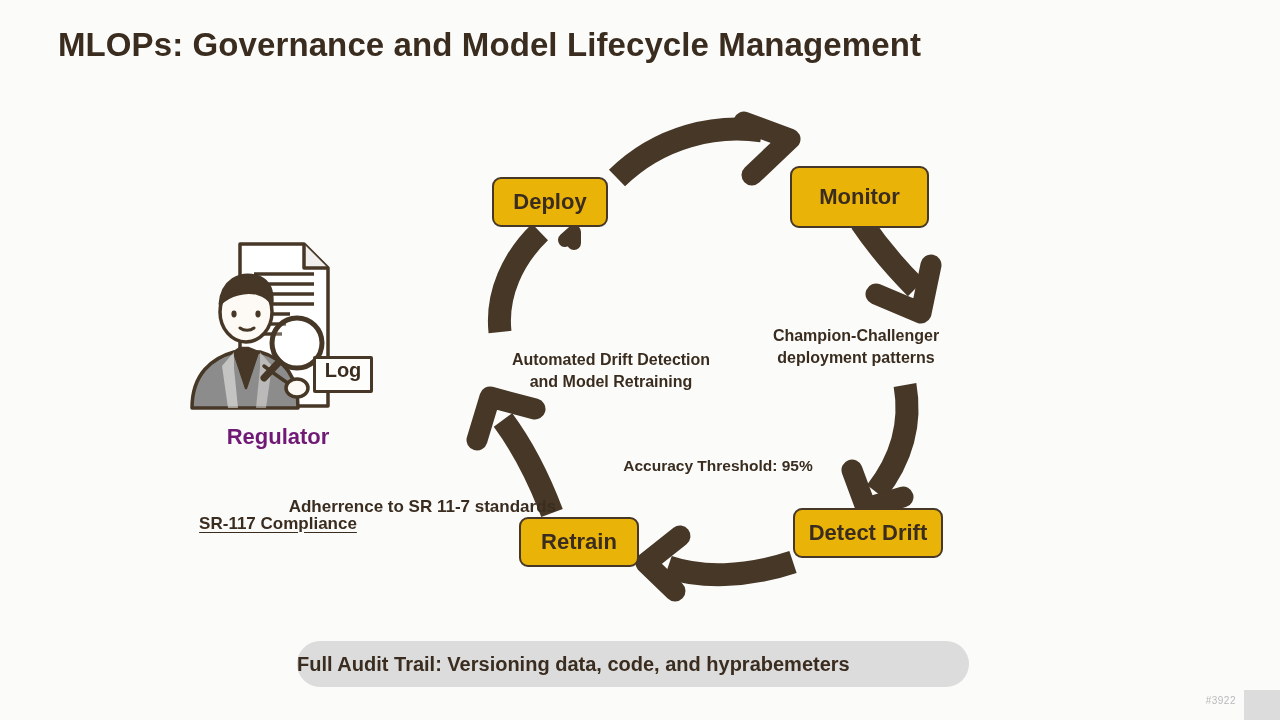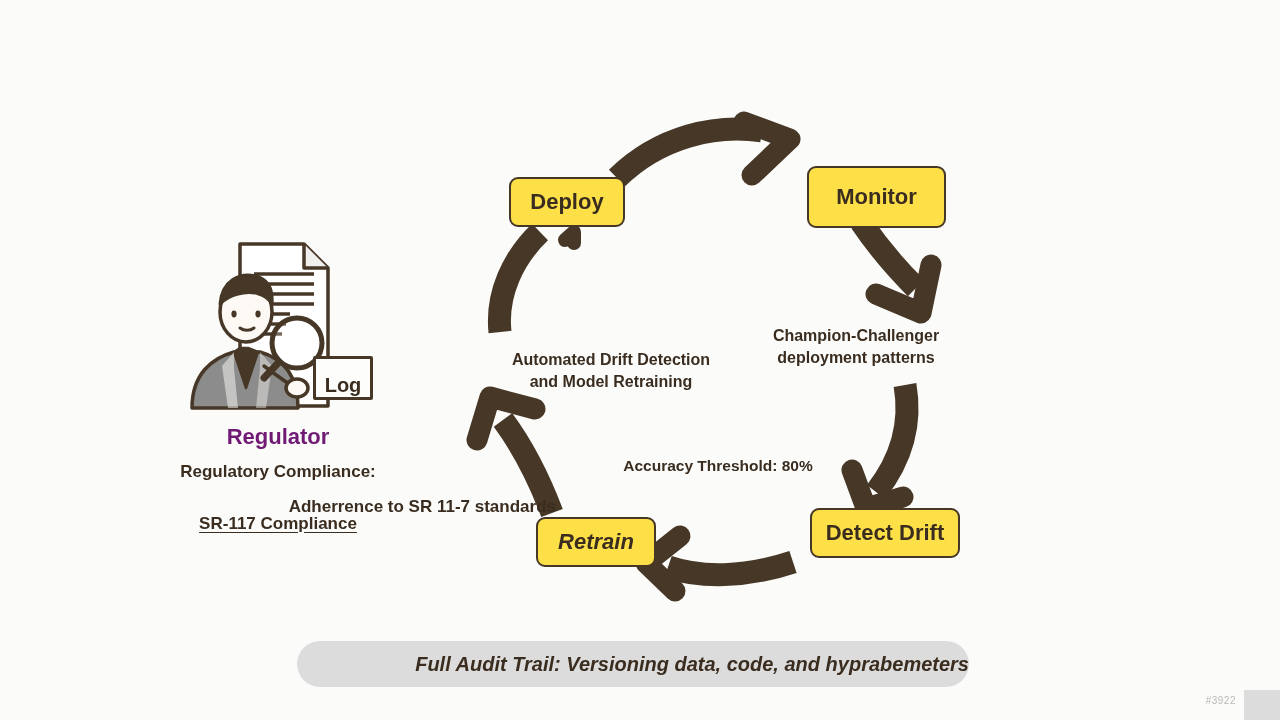--- a/index.html
+++ b/index.html
@@ -65,35 +65,34 @@
     top: 514px;
     text-decoration: underline;
     text-underline-offset: 3px;
   }
 
   
   .node {
     position: absolute;
     border: 2.5px solid #463726;
     border-radius: 9px;
-    background: #fde047;
+    background: #eab308;
     color: #3a2d1f;
     font-size: 22px;
     font-weight: bold;
     display: flex;
     align-items: center;
     justify-content: center;
     box-sizing: border-box;
     white-space: nowrap;
-    margin-left: 17px;
   }
   #node-deploy      { left: 492px; top: 177px; width: 116px; height: 50px; }
   #node-monitor     { left: 790px; top: 166px; width: 139px; height: 62px; }
   #node-detect-drift{ left: 793px; top: 508px; width: 150px; height: 50px; }
-  #node-retrain     { left: 519px; top: 517px; width: 120px; height: 50px; font-style: italic; }
+  #node-retrain     { left: 519px; top: 517px; width: 120px; height: 50px; }
 
   
   .inner-note {
     position: absolute;
     font-size: 16px;
     font-weight: bold;
     color: #3a2d1f;
     text-align: center;
     line-height: 1.35;
   }
@@ -105,26 +104,25 @@
   #audit-banner {
     position: absolute;
     left: 297px;
     top: 641px;
     width: 672px;
     height: 46px;
     background: #dcdcdc;
     border-radius: 23px;
     display: flex;
     align-items: center;
-    justify-content: flex-end;
+    justify-content: flex-start;
     color: #3a2d1f;
     font-size: 20px;
     font-weight: bold;
     white-space: nowrap;
-    font-style: italic;
   }
 
   
   #watermark-text {
     position: absolute;
     right: 44px;
     bottom: 14px;
     font-size: 10px;
     color: #b9b9b9;
     letter-spacing: 0.5px;
@@ -143,20 +141,21 @@
     position: absolute;
     inset: 0;
     pointer-events: none;
   }
 </style>
 </head>
 <body>
 
 <div id="slide">
 
+  <div id="page-title">MLOPs: Governance and Model Lifecycle Management</div>
 
   <svg id="arrows" width="1280" height="720" viewBox="0 0 1280 720">
 
     <g>
       <path d="M 617,178 C 660,136 716,124 762,131" stroke="#463726" stroke-width="23" fill="none" stroke-linecap="butt"></path>
       <path d="M 744,122 L 790,139 L 752,175" stroke="#463726" stroke-width="21" fill="none" stroke-linecap="round" stroke-linejoin="round"></path>
     </g>
 
     <g>
       <path d="M 861,222 C 880,250 900,272 916,288" stroke="#463726" stroke-width="23" fill="none" stroke-linecap="butt"></path>
@@ -208,46 +207,45 @@
       <path d="M 86,128 C 102,140 110,146 118,150" stroke="#463726" stroke-width="3.5" fill="none" stroke-linecap="round"></path>
       <ellipse cx="119" cy="150" rx="11" ry="9" fill="#fdfaf5" stroke="#463726" stroke-width="3.5"></ellipse>
     </g>
 
     <g>
       <circle cx="119" cy="105" r="25" fill="#ffffff" fill-opacity="0.25" stroke="#463726" stroke-width="5"></circle>
       <line x1="101" y1="124" x2="86" y2="140" stroke="#463726" stroke-width="7" stroke-linecap="round"></line>
     </g>
   </svg>
 
-  <div style="position:absolute;left:313px;top:356px;width:60px;height:44px;
+  <div style="position:absolute;left:313px;top:356px;width:60px;height:37px;
               border:3px solid #463726;background:#fdfdfc;border-radius:2px;
-              display:flex;align-items:flex-end;justify-content:center;
+              display:flex;align-items:flex-start;justify-content:center;
               font-size:20px;font-weight:bold;color:#3a2d1f;box-sizing:border-box;">
     <span>Log</span>
   </div>
 
   <div id="regulator-name">Regulator</div>
-  <div id="regulator-desc-1" class="reg-line">Regulatory Compliance:</div>
   <div id="regulator-desc-2" class="reg-line">Adherrence to SR 11-7 standards</div>
   <div id="regulator-compliance" class="reg-line">SR-117 Compliance</div>
 
   <div id="node-deploy" class="node">Deploy</div>
   <div id="node-monitor" class="node">Monitor</div>
   <div id="node-detect-drift" class="node">Detect Drift</div>
   <div id="node-retrain" class="node">Retrain</div>
 
   <div id="note-drift" class="inner-note">
     <div>Automated Drift Detection</div>
     <div>and Model Retraining</div>
   </div>
   <div id="note-champion" class="inner-note">
     <div>Champion-Challenger</div>
     <div>deployment patterns</div>
   </div>
-  <div id="note-accuracy" class="inner-note">Accuracy Threshold: 80%</div>
+  <div id="note-accuracy" class="inner-note">Accuracy Threshold: 95%</div>
 
   <div id="audit-banner">
     <span>Full Audit Trail: Versioning data, code, and hyprabemeters</span>
   </div>
 
   <div id="watermark-text">#3922</div>
   <div id="watermark-block"></div>
 
 </div>
 

